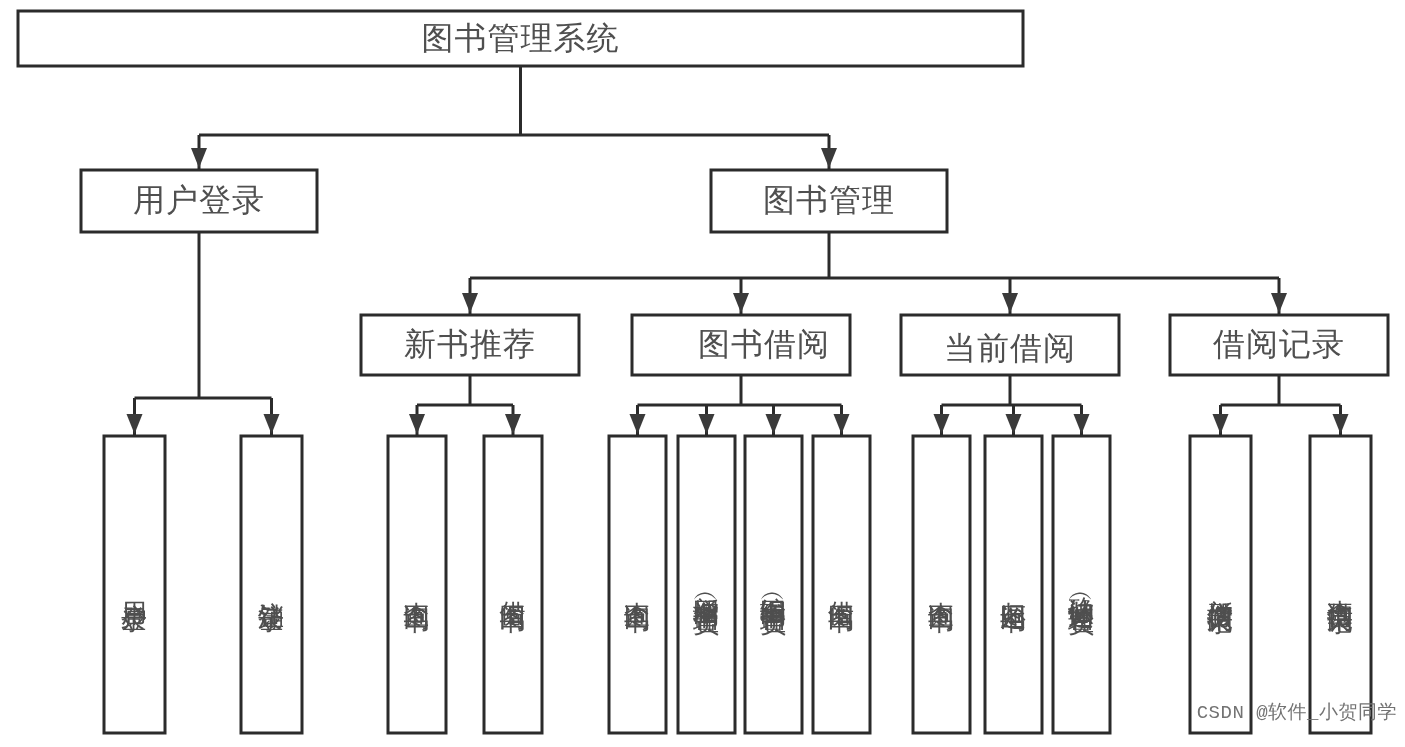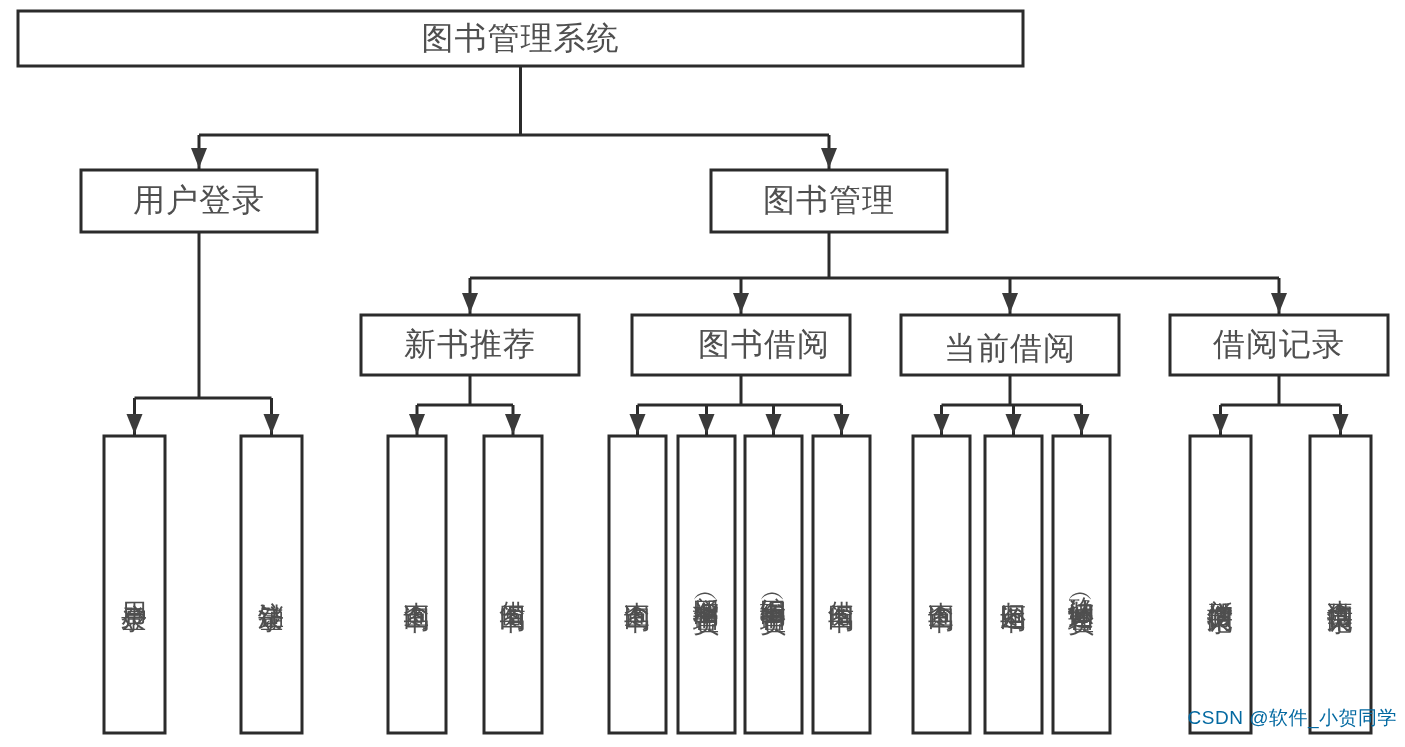--- a/index.html
+++ b/index.html
@@ -64,24 +64,24 @@
     font-family: "Liberation Sans", "DejaVu Sans", sans-serif;
     font-size: 32px;
     color: #4f4f4f;
     letter-spacing: 1px;
     white-space: nowrap;
     pointer-events: none;
   }
   #watermark {
     position: absolute;
     right: 8px;
-    bottom: 16px;
-    font-family: Liberation Sans, sans-serif;
+    bottom: 22px;
+    font-family: Liberation Mono, monospace;
     font-size: 19px;
-    color: #0369a1;
+    color: #737373;
     letter-spacing: 0.5px;
     white-space: nowrap;
     pointer-events: none;
   }
 </style>
 </head>
 <body>
 
 <div id="diagram-root">
   <svg class="diagram" viewBox="0 0 1405 747" xmlns="http://www.w3.org/2000/svg">

